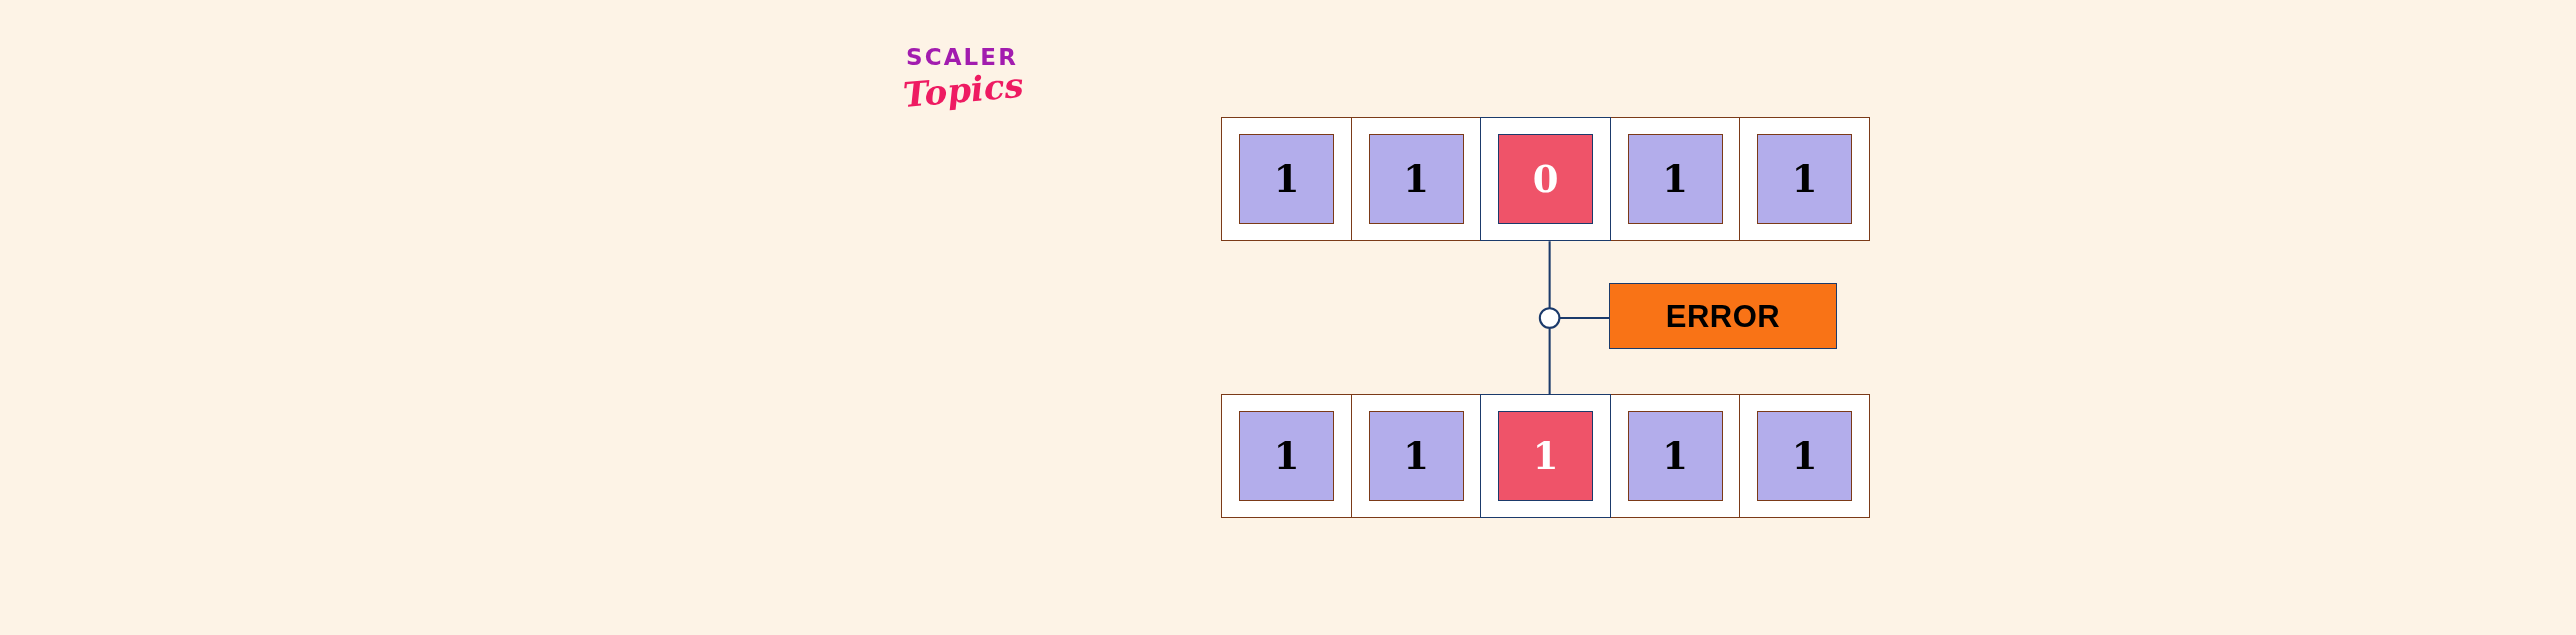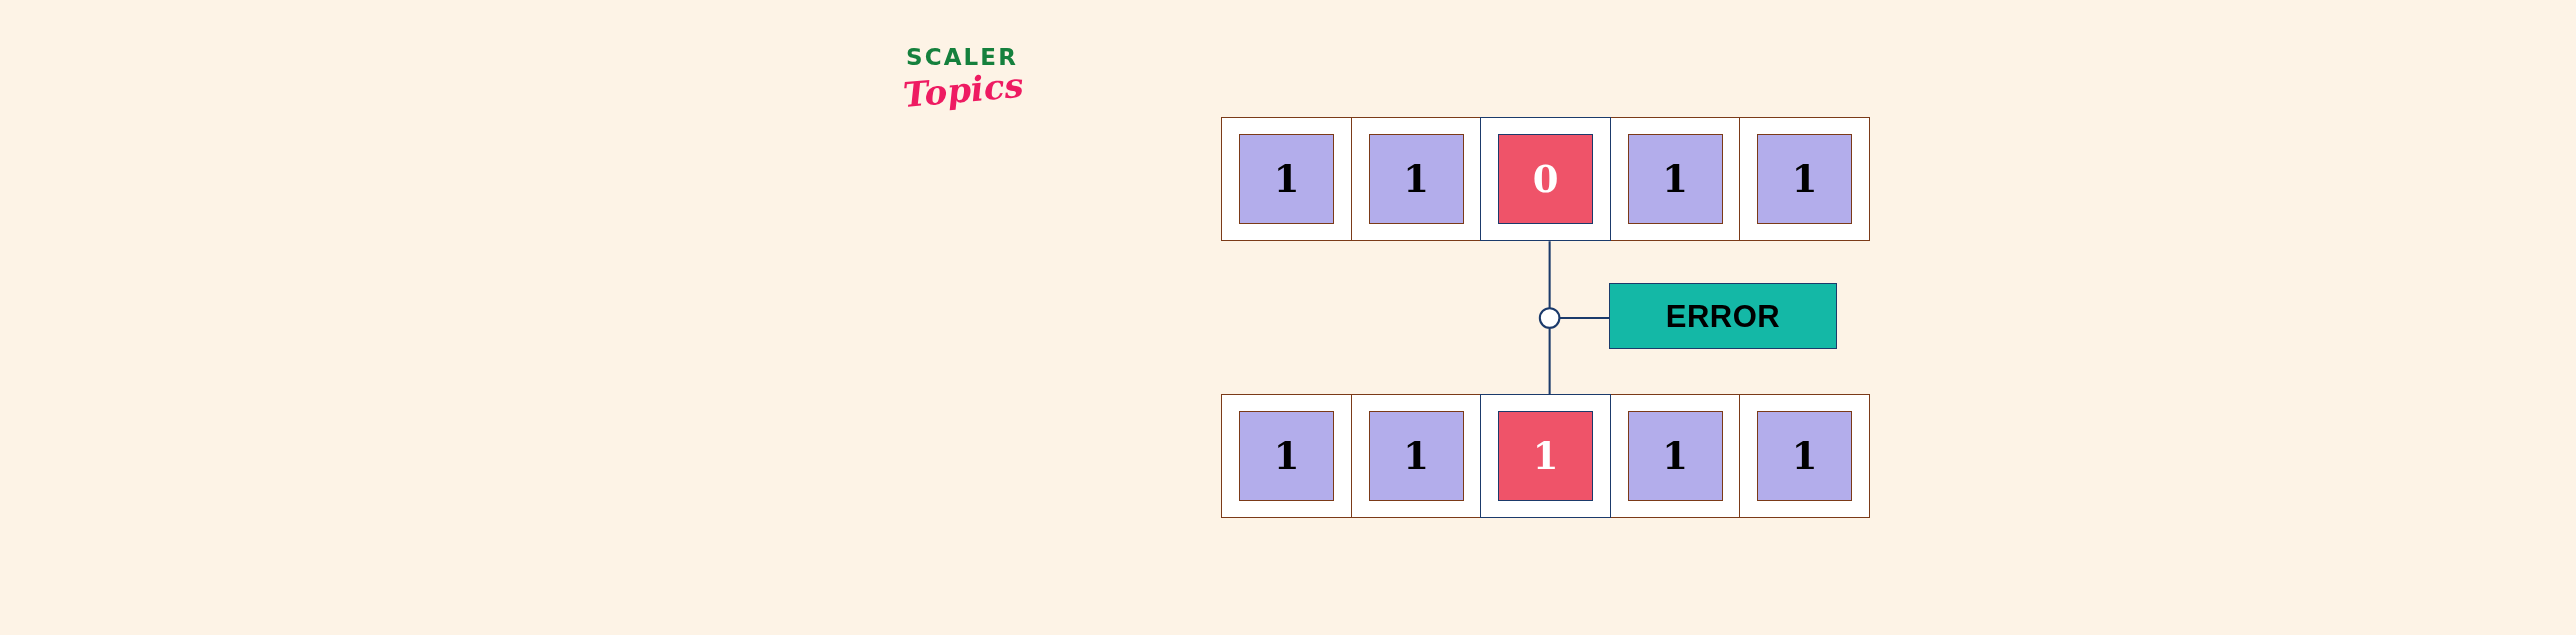--- a/index.html
+++ b/index.html
@@ -34,21 +34,21 @@
   #logo-scaler {
     position: absolute;
     left: 0;
     top: 0;
     width: 118px;
     text-align: center;
     font-family: "DejaVu Sans", sans-serif;
     font-weight: 700;
     font-size: 23px;
     letter-spacing: 2.1px;
-    color: #15803d;
+    color: #a21caf;
     line-height: 25px;
   }
   #logo-topics {
     position: absolute;
     left: 0;
     top: 23px;
     width: 118px;
     text-align: center;
     font-family: "DejaVu Serif", serif;
     font-style: italic;
@@ -121,21 +121,21 @@
   }
 
   
   #error-box {
     position: absolute;
     left: 1609px;
     top: 283px;
     width: 228px;
     height: 66px;
     box-sizing: border-box;
-    background: #14b8a6;
+    background: #f97316;
     border: 1.5px solid #1B3A6B;
     display: flex;
     align-items: center;
     justify-content: center;
   }
   #error-label {
     font-family: "Liberation Sans", sans-serif;
     font-weight: 700;
     font-size: 31px;
     letter-spacing: 0.5px;

